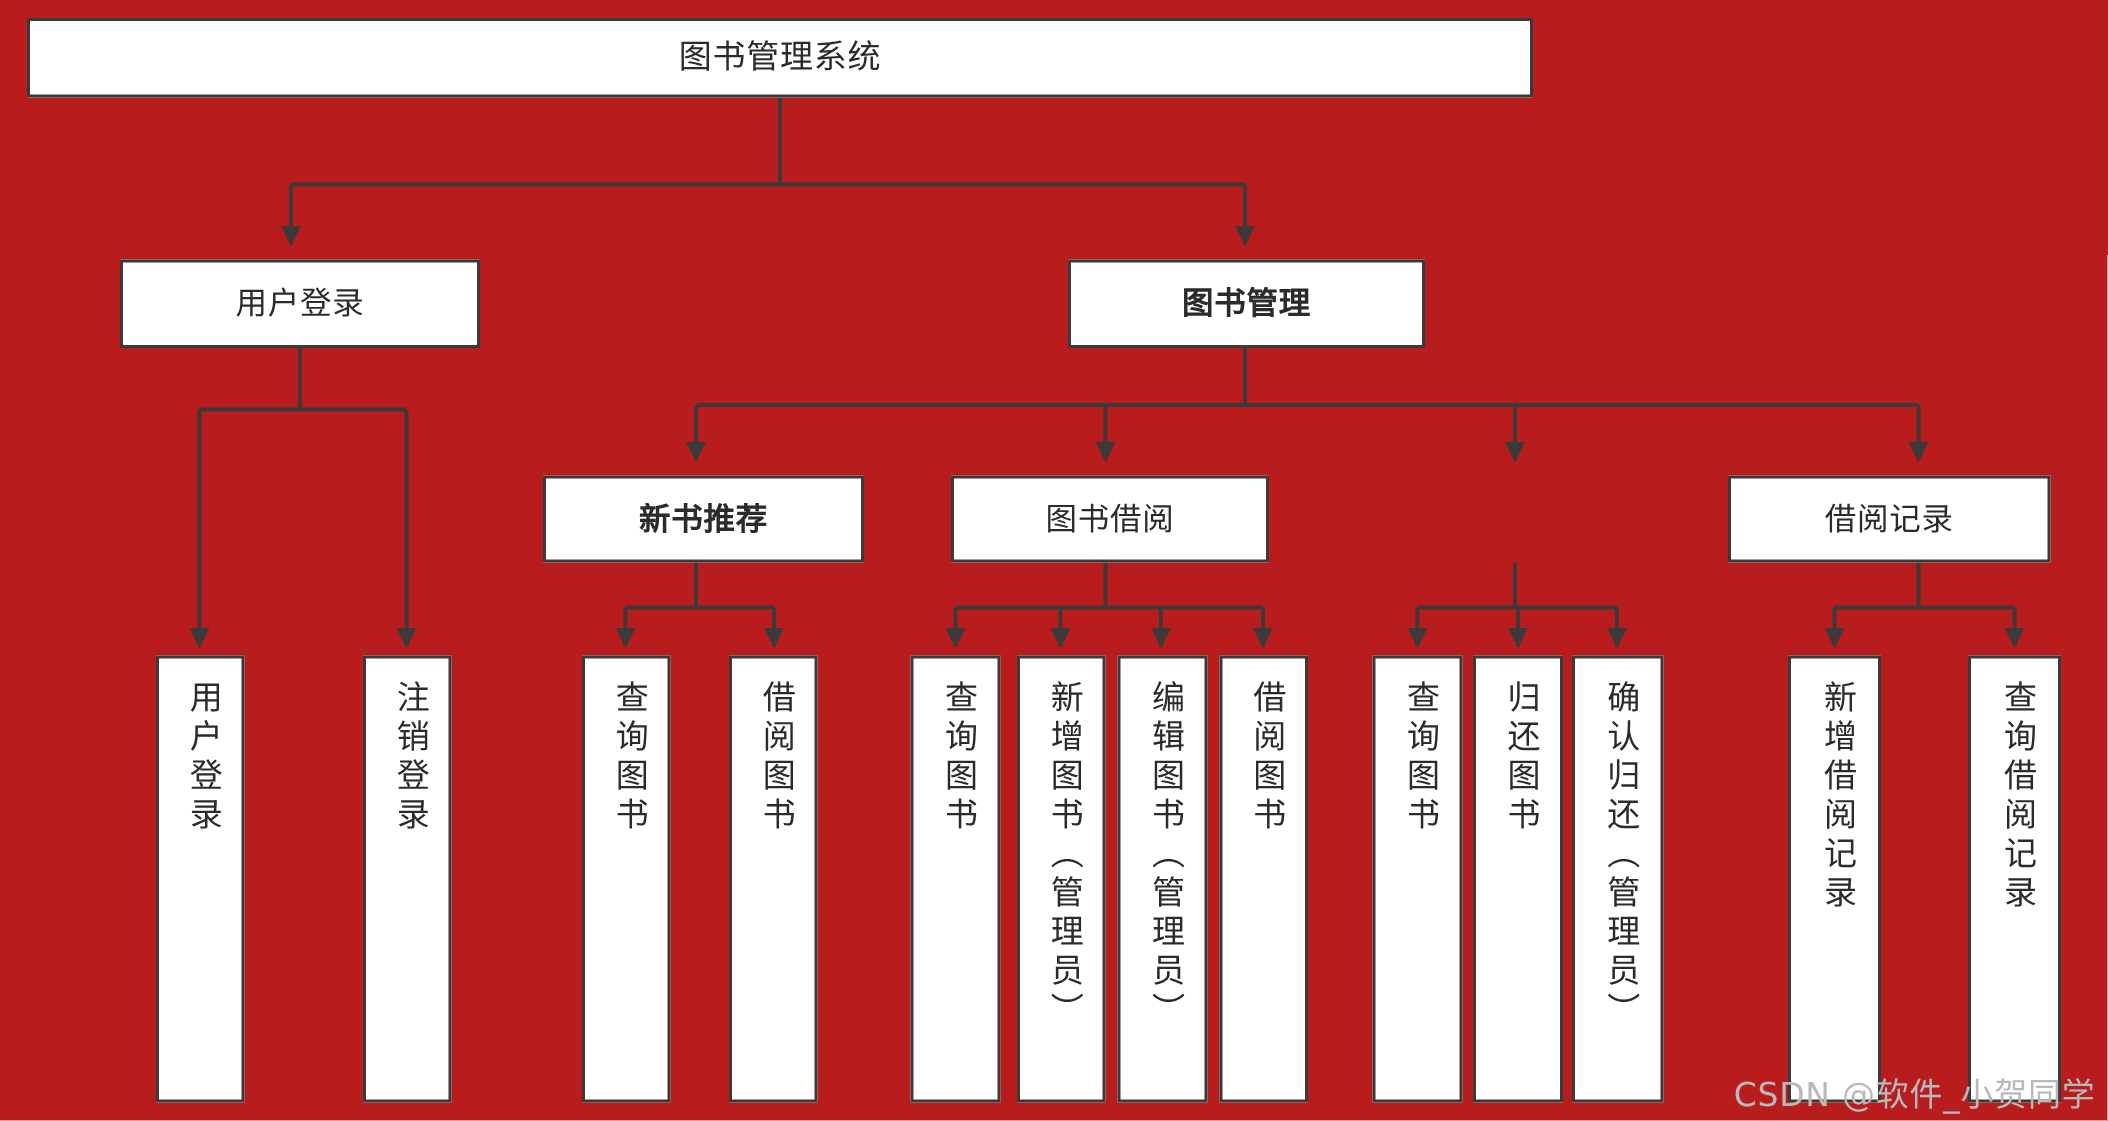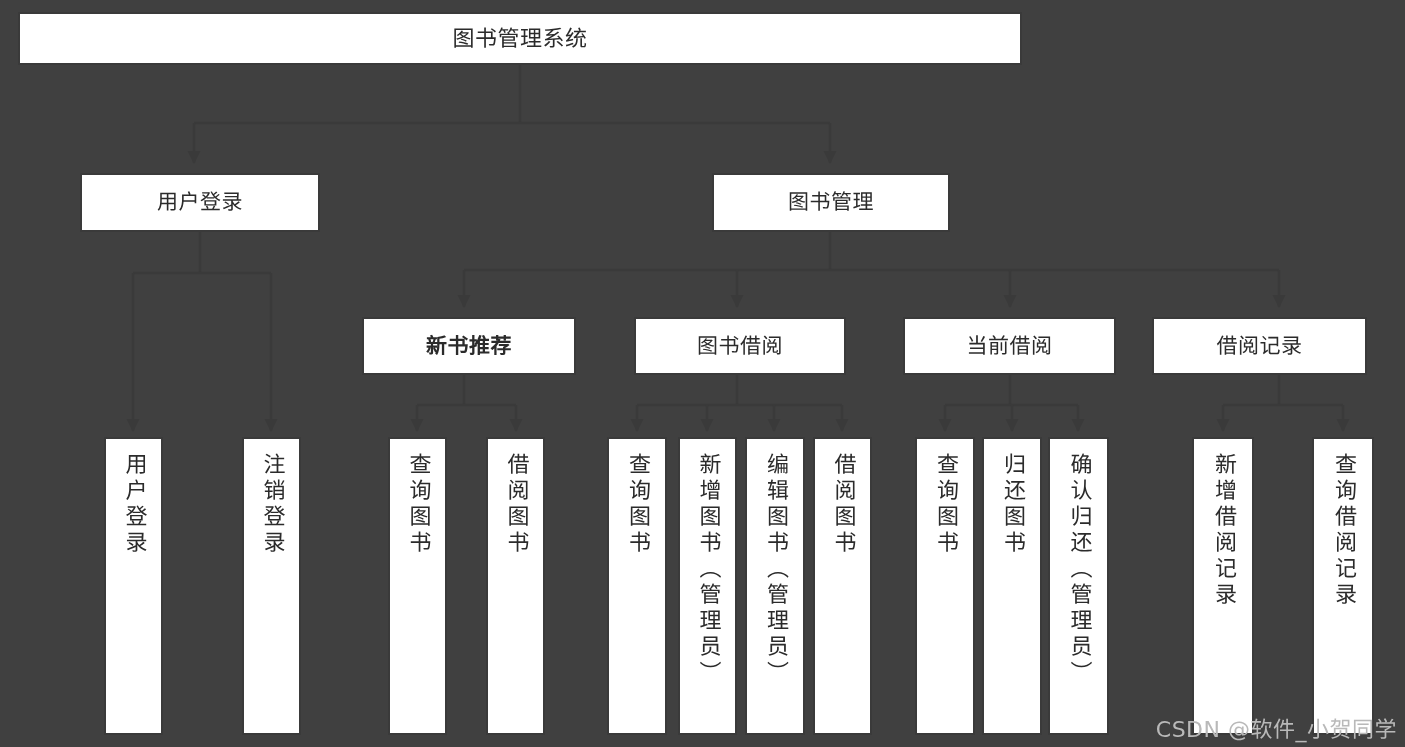--- a/index.html
+++ b/index.html
@@ -8,21 +8,21 @@
     padding: 0;
     background: #ffffff;
   }
   body {
     font-family: "DejaVu Sans", "Liberation Sans", sans-serif;
   }
   #canvas {
     position: relative;
     width: 1405px;
     height: 747px;
-    background: #404040;
+    background: #b91c1c;
     overflow: hidden;
   }
   #wires {
     position: absolute;
     left: 0;
     top: 0;
     width: 1405px;
     height: 747px;
     pointer-events: none;
   }
@@ -128,33 +128,30 @@
     </g>
   </svg>
 
   <div class="node horiz root" style="left:18px; top:12px; width:1004px; height:53px;">
     <span class="txt">图书管理系统</span>
   </div>
 
   <div class="node horiz" style="left:80px; top:173px; width:240px; height:59px;">
     <span class="txt">用户登录</span>
   </div>
-  <div class="node horiz" style="left:712px; top:173px; width:238px; height:59px;">
+  <div class="node horiz" style="left:712px; top:173px; width:238px; height:59px;font-weight:bold;">
     <span class="txt">图书管理</span>
   </div>
 
   <div class="node horiz" style="left:362px; top:317px; width:214px; height:58px;font-weight:bold;">
     <span class="txt">新书推荐</span>
   </div>
   <div class="node horiz" style="left:634px; top:317px; width:212px; height:58px;">
     <span class="txt">图书借阅</span>
   </div>
-  <div class="node horiz" style="left:903px; top:317px; width:213px; height:58px;">
-    <span class="txt">当前借阅</span>
-  </div>
   <div class="node horiz" style="left:1152px; top:317px; width:215px; height:58px;">
     <span class="txt">借阅记录</span>
   </div>
 
   <div class="node vert" style="left:104px; top:437px; width:59px; height:298px;">
     <span class="txt">用户登录</span>
   </div>
   <div class="node vert" style="left:242px; top:437px; width:59px; height:298px;">
     <span class="txt">注销登录</span>
   </div>

